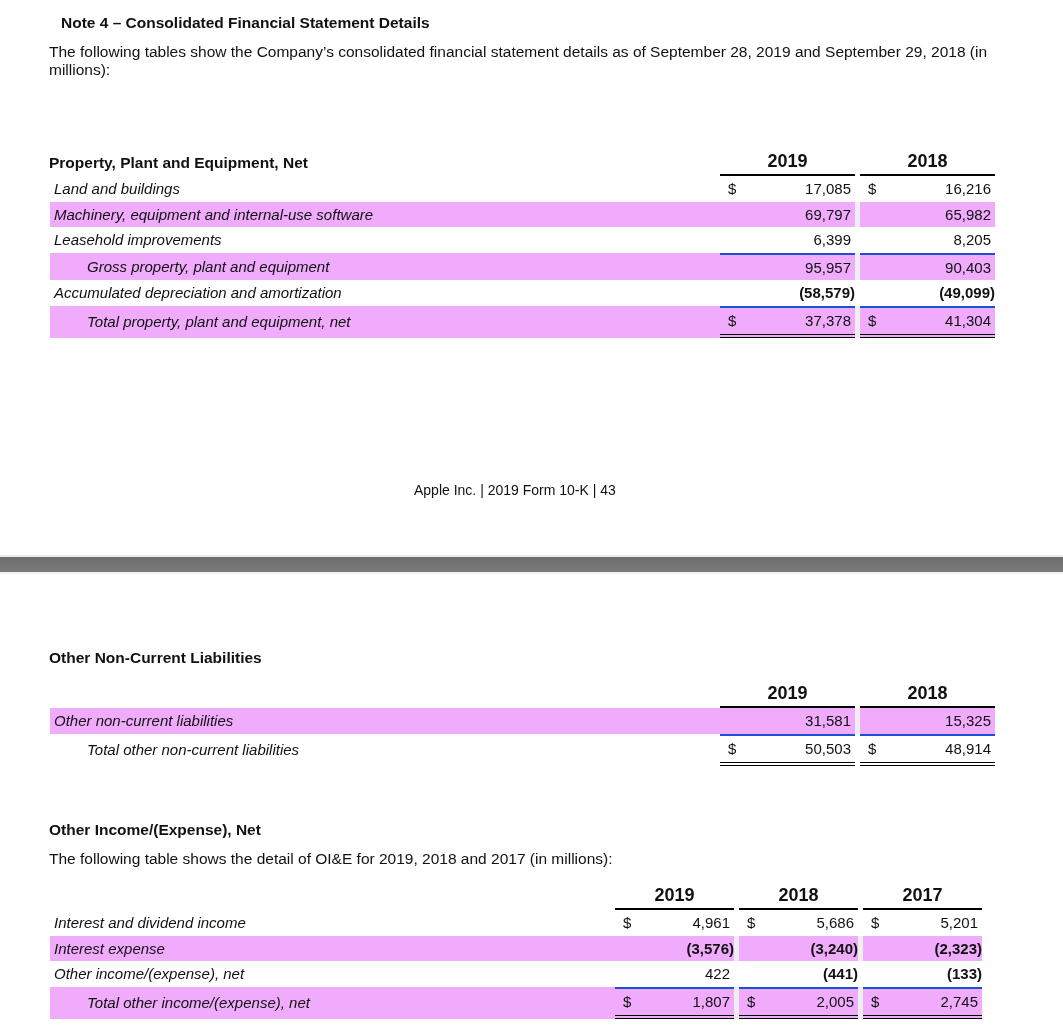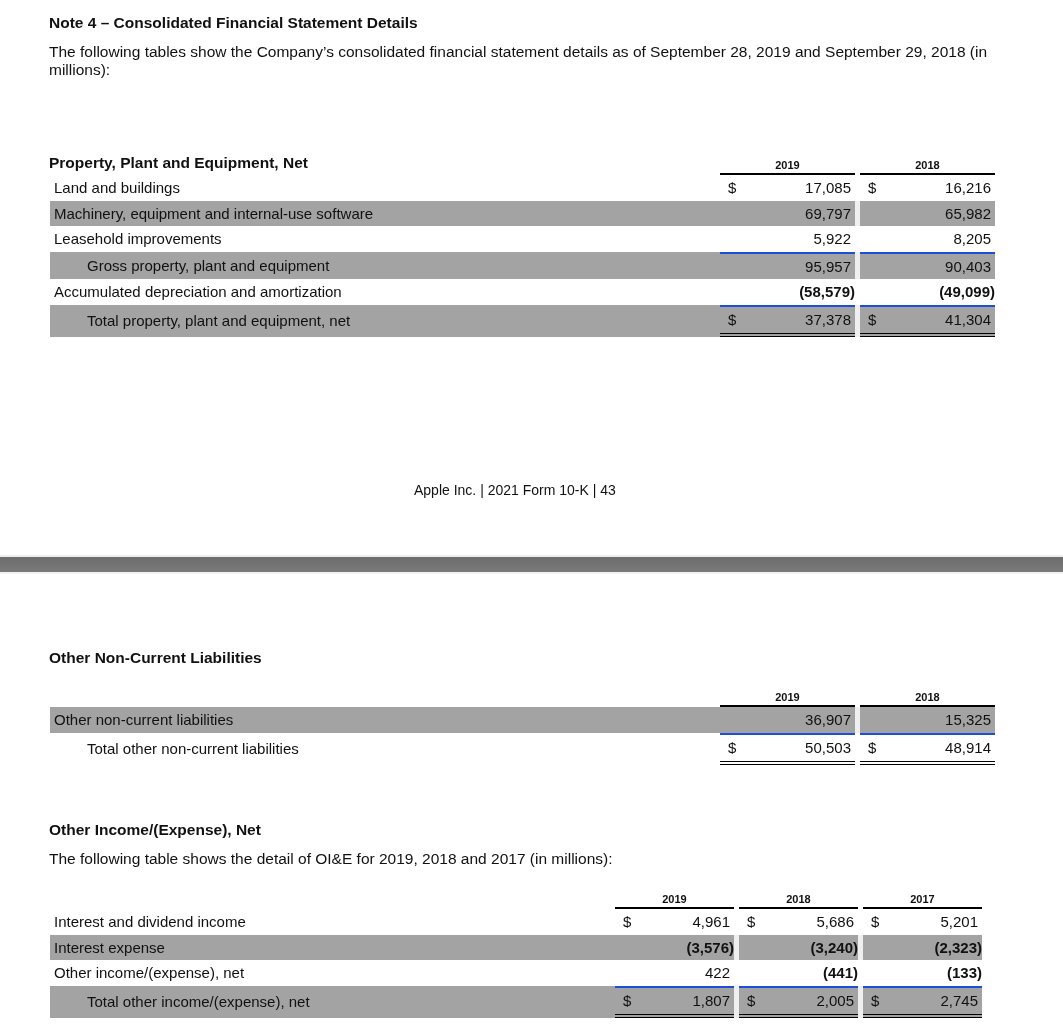--- a/index.html
+++ b/index.html
@@ -12,37 +12,37 @@
   .para { font-size:15.5px; line-height:18px; }
   .footer { font-size:14px; white-space:nowrap; }
   .page-break {
     position:absolute; left:0; top:555px; width:1063px; height:15px;
     background:linear-gradient(#6d6d6d,#7a7a7a);
     border-top:2px solid #eeeeee; border-bottom:2px solid #f2f2f2;
     box-sizing:content-box;
   }
   .fin-table { position:absolute; left:50px; border-collapse:separate; border-spacing:0; }
   .fin-table td { padding:0; height:25.5px; font-size:15px; white-space:nowrap; vertical-align:middle; }
-  .fin-table tr.shade td { background:#a3a3a3; }
+  .fin-table tr.shade td { background:#f0abfc; }
   .fin-table tr.shade td.gap { background:#efefef; }
-  .lbl { padding-left:4px !important; }
+  .lbl { padding-left:4px !important;font-style:italic; }
   .lbl.indent { padding-left:37px !important; }
   .cur { text-align:left; padding-left:8px !important; }
   .num { text-align:right; padding-right:4px !important; }
   .num.neg { padding-right:0 !important;font-weight:bold; }
-  .hdr td { font-weight:bold; font-size:11px; text-align:center; height:20px; vertical-align:bottom; padding-bottom:2px !important; }
+  .hdr td { font-weight:bold; font-size:18px; text-align:center; height:20px; vertical-align:bottom; padding-bottom:2px !important; }
   .hdr td.yr { border-bottom:2px solid #000; }
   .top-rule td.c { border-top:2px solid #1d4ed8; }
   .dbl td.c { border-bottom:4px double #000; padding-bottom:1px; }
   td.gap { width:5px; }
 </style>
 </head>
 <body>
 
-<div class="abs h-bold" style="left:49px;top:14px;">Note 4 – Consolidated Financial Statement Details</div>
+<div class="abs h-bold" style="left:61px;top:14px;">Note 4 – Consolidated Financial Statement Details</div>
 <div class="abs para" style="left:49px;top:43px;width:960px;">The following tables show the Company’s consolidated financial statement details as of September 28, 2019 and September 29, 2018 (in millions):</div>
 <div class="abs h-bold" style="left:49px;top:117px;margin-top:37px;">Property, Plant and Equipment, Net</div>
 
 <table class="fin-table" style="top:151px;">
   <colgroup>
     <col style="width:670px">
       <col style="width:35px">
       <col style="width:100px">
       <col style="width:5px">
       <col style="width:35px">
@@ -67,21 +67,21 @@
     <td class="lbl">Machinery, equipment and internal-use software</td>
     <td class="cur c"></td>
     <td class="num c">69,797</td>
     <td class="gap"></td>
     <td class="cur c"></td>
     <td class="num c">65,982</td>
   </tr>
   <tr>
     <td class="lbl">Leasehold improvements</td>
     <td class="cur c"></td>
-    <td class="num c">5,922</td>
+    <td class="num c">6,399</td>
     <td class="gap"></td>
     <td class="cur c"></td>
     <td class="num c">8,205</td>
   </tr>
   <tr class="shade top-rule">
     <td class="lbl indent">Gross property, plant and equipment</td>
     <td class="cur c"></td>
     <td class="num c">95,957</td>
     <td class="gap"></td>
     <td class="cur c"></td>
@@ -99,21 +99,21 @@
     <td class="lbl indent">Total property, plant and equipment, net</td>
     <td class="cur c">$</td>
     <td class="num c">37,378</td>
     <td class="gap"></td>
     <td class="cur c">$</td>
     <td class="num c">41,304</td>
   </tr>
 </tbody>
   </table>
 
-<div class="abs footer" style="left:414px;top:482px;">Apple Inc. | 2021 Form 10-K | 43</div>
+<div class="abs footer" style="left:414px;top:482px;">Apple Inc. | 2019 Form 10-K | 43</div>
 
 <div class="page-break"></div>
 
 <div class="abs h-bold" style="left:49px;top:649px;">Other Non-Current Liabilities</div>
 
 <table class="fin-table" style="top:683px;">
   <colgroup>
     <col style="width:670px">
       <col style="width:35px">
       <col style="width:100px">
@@ -124,21 +124,21 @@
   <tbody>
       <tr class="hdr">
     <td></td>
     <td colspan="2" class="yr">2019</td>
     <td class="gap"></td>
     <td colspan="2" class="yr">2018</td>
   </tr>
   <tr class="shade">
     <td class="lbl">Other non-current liabilities</td>
     <td class="cur c"></td>
-    <td class="num c">36,907</td>
+    <td class="num c">31,581</td>
     <td class="gap"></td>
     <td class="cur c"></td>
     <td class="num c">15,325</td>
   </tr>
   <tr class="top-rule dbl">
     <td class="lbl indent">Total other non-current liabilities</td>
     <td class="cur c">$</td>
     <td class="num c">50,503</td>
     <td class="gap"></td>
     <td class="cur c">$</td>

